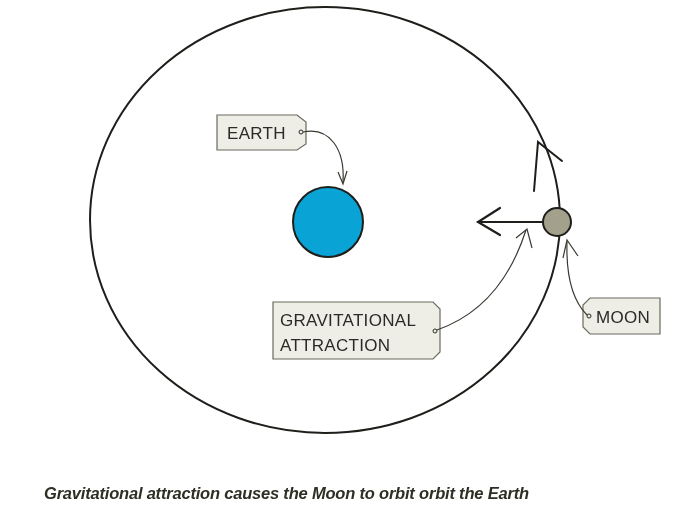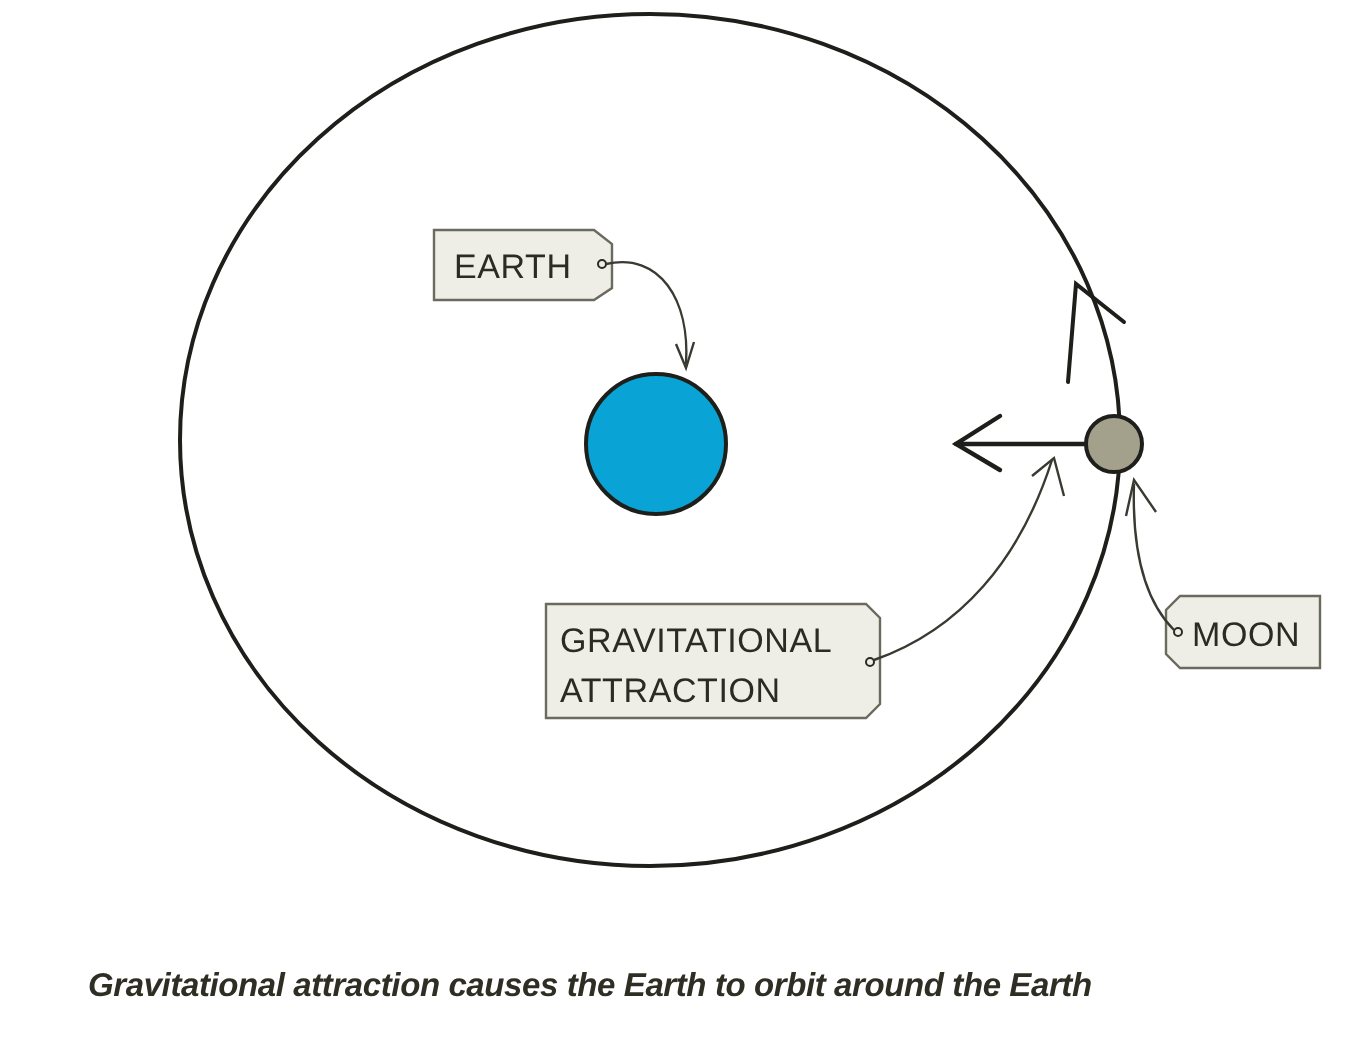--- a/index.html
+++ b/index.html
@@ -47,13 +47,13 @@
 
   <g>
     <path d="M590 298 L660 298 L660 334 L590 334 L583 327 L583 305 Z" fill="#eeeee6" stroke="#6a6a5e" stroke-width="1.2"></path>
     <text class="tag-text" x="596" y="323">MOON</text>
     <circle cx="589" cy="316" r="2" fill="none" stroke="#2b2b26" stroke-width="1"></circle>
     <path d="M587 315 C572 300 566 275 567 242" fill="none" stroke="#3a3a32" stroke-width="1.2"></path>
     <path d="M563 258 L567 240 L578 256" fill="none" stroke="#3a3a32" stroke-width="1.2"></path>
   </g>
 </svg>
 
-<div id="caption">Gravitational attraction causes the Earth to orbit around the Earth</div>
+<div id="caption">Gravitational attraction causes the Moon to orbit orbit the Earth</div>
 
 </body></html>

